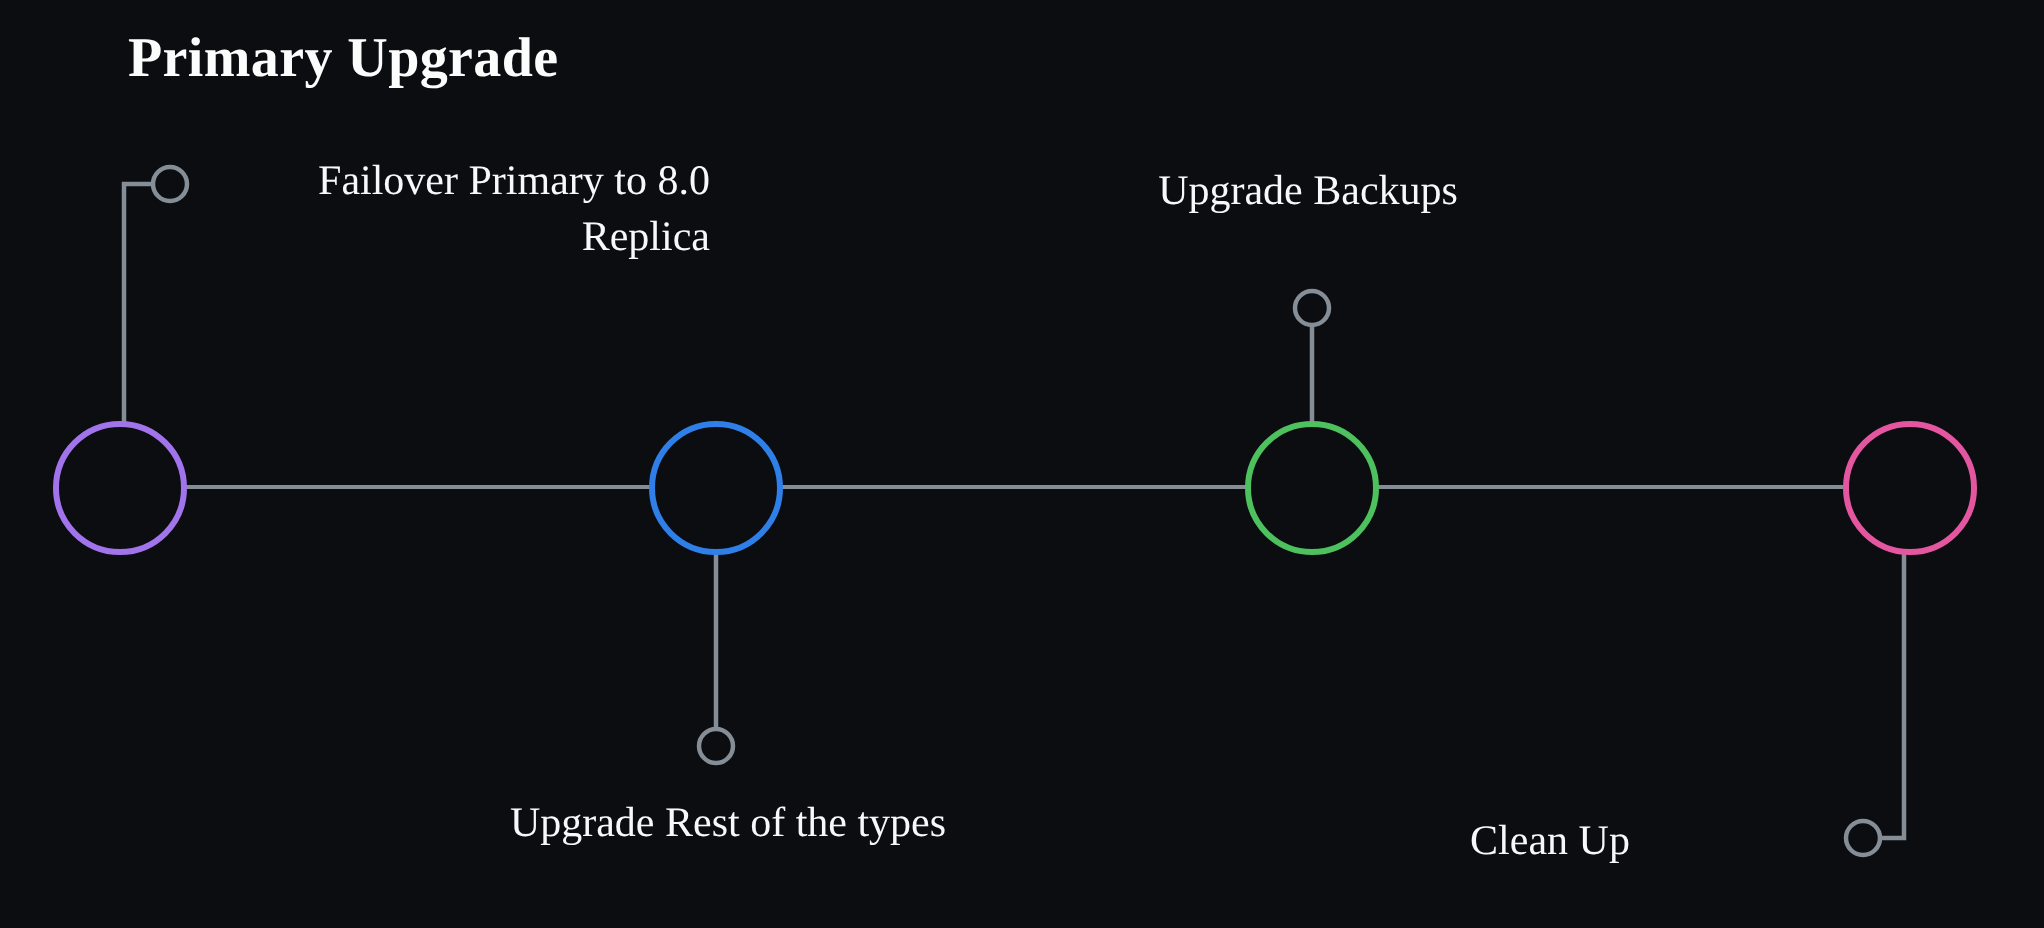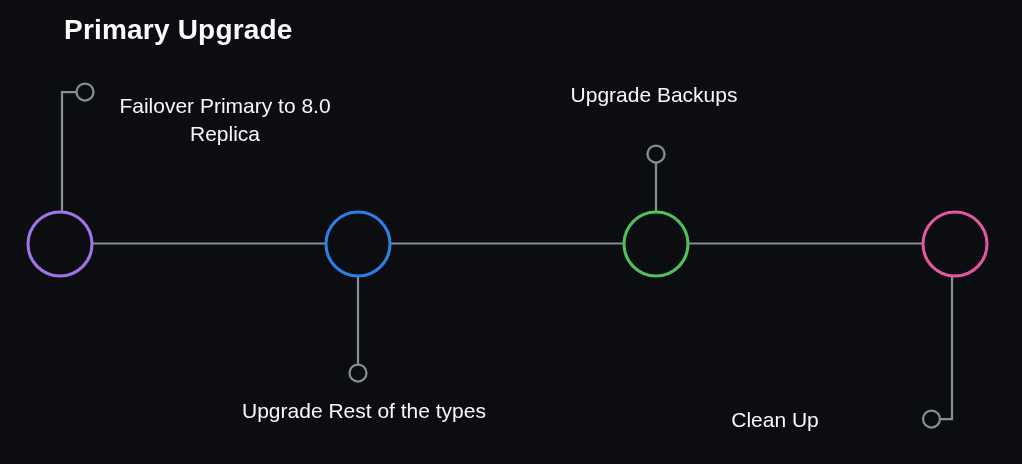--- a/index.html
+++ b/index.html
@@ -9,20 +9,21 @@
     width: 1022px;
     height: 464px;
     overflow: hidden;
     font-family: "Liberation Sans", sans-serif;
   }
   .stage {
     position: relative;
     width: 1022px;
     height: 464px;
     background: #0b0d11;
+    font-family: Liberation Serif, serif;
   }
   svg.diagram {
     position: absolute;
     left: 0;
     top: 0;
     width: 1022px;
     height: 464px;
     display: block;
   }
   .page-title {
@@ -38,24 +39,24 @@
   }
   .label {
     position: absolute;
     color: #f7f8f9;
     font-size: 21px;
     line-height: 28px;
     font-weight: 400;
   }
   .label-1 {
     left: 225px;
-    top: 92px;
+    top: 76px;
     width: 260px;
     margin-left: -130px;
-    text-align: center;
+    text-align: right;
   }
   .label-2 {
     left: 364px;
     top: 397px;
     width: 320px;
     margin-left: -160px;
     text-align: center;
   }
   .label-3 {
     left: 654px;

